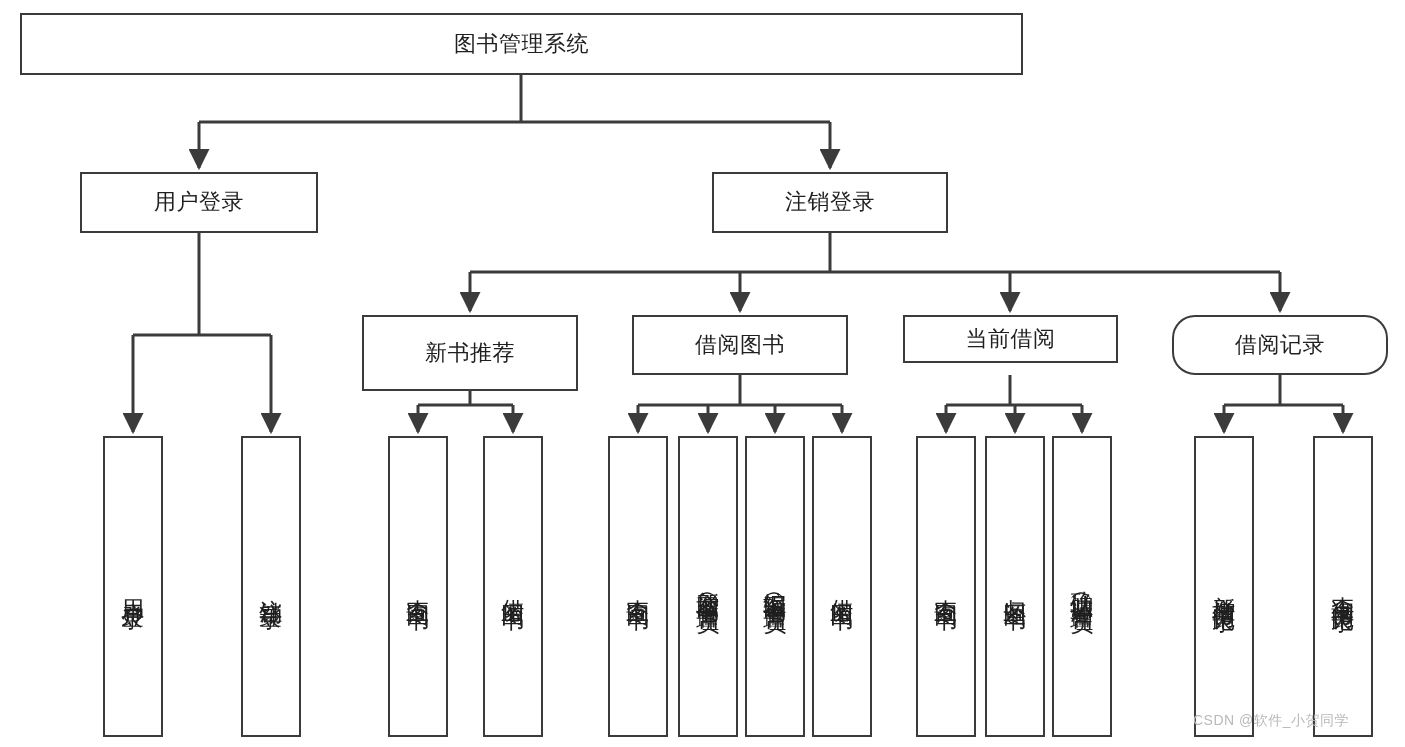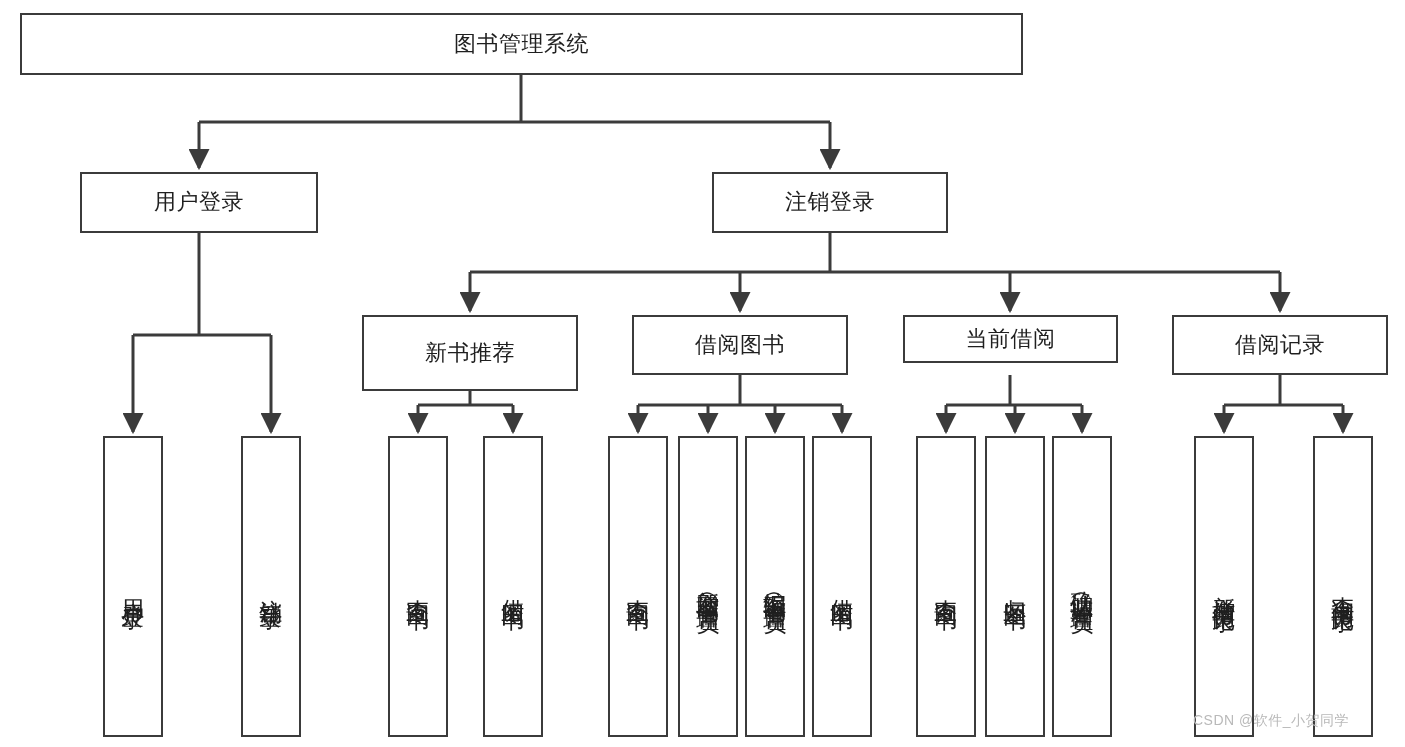--- a/index.html
+++ b/index.html
@@ -144,21 +144,21 @@
   </div>
 
   <div class="node horiz" style="left:632px; top:315px; width:216px; height:60px;">
     <span class="label">借阅图书</span>
   </div>
 
   <div class="node horiz" style="left:903px; top:315px; width:215px; height:48px;">
     <span class="label">当前借阅</span>
   </div>
 
-  <div class="node horiz" style="left:1172px; top:315px; width:216px; height:60px;">
+  <div class="node horiz" style="left:1172px; top:315px; width:216px; height:60px;border-radius:23px;">
     <span class="label">借阅记录</span>
   </div>
 
   <div class="node vert" style="left:103px; top:436px; width:60px; height:301px;">
     <span class="label">用户登录</span>
   </div>
 
   <div class="node vert" style="left:241px; top:436px; width:60px; height:301px;">
     <span class="label">注销登录</span>
   </div>

